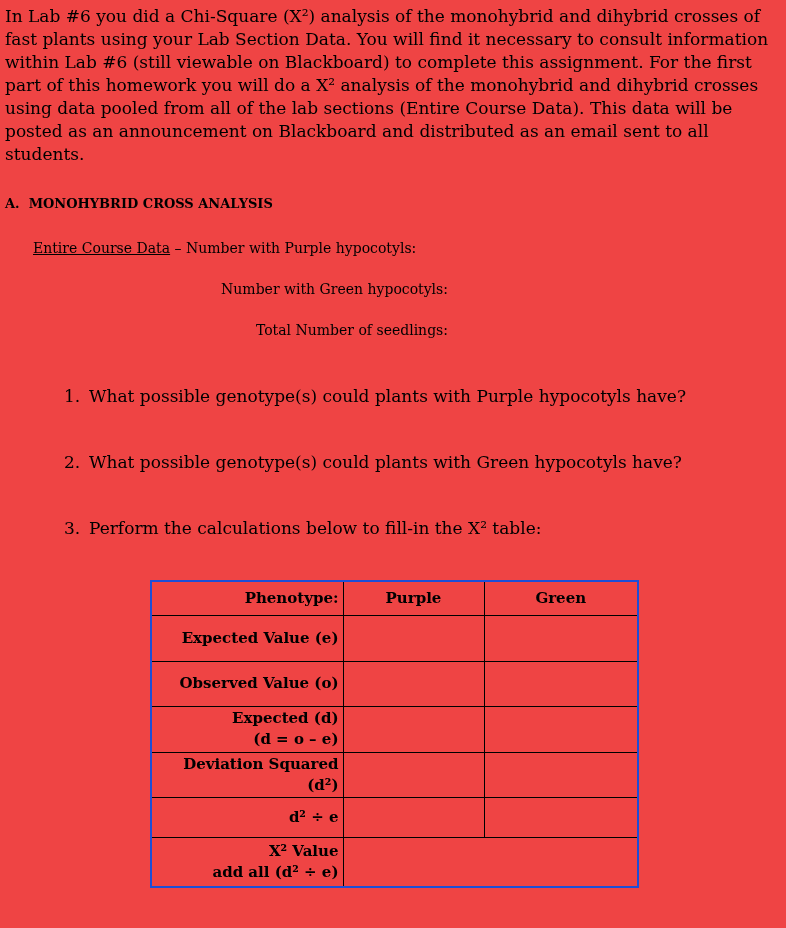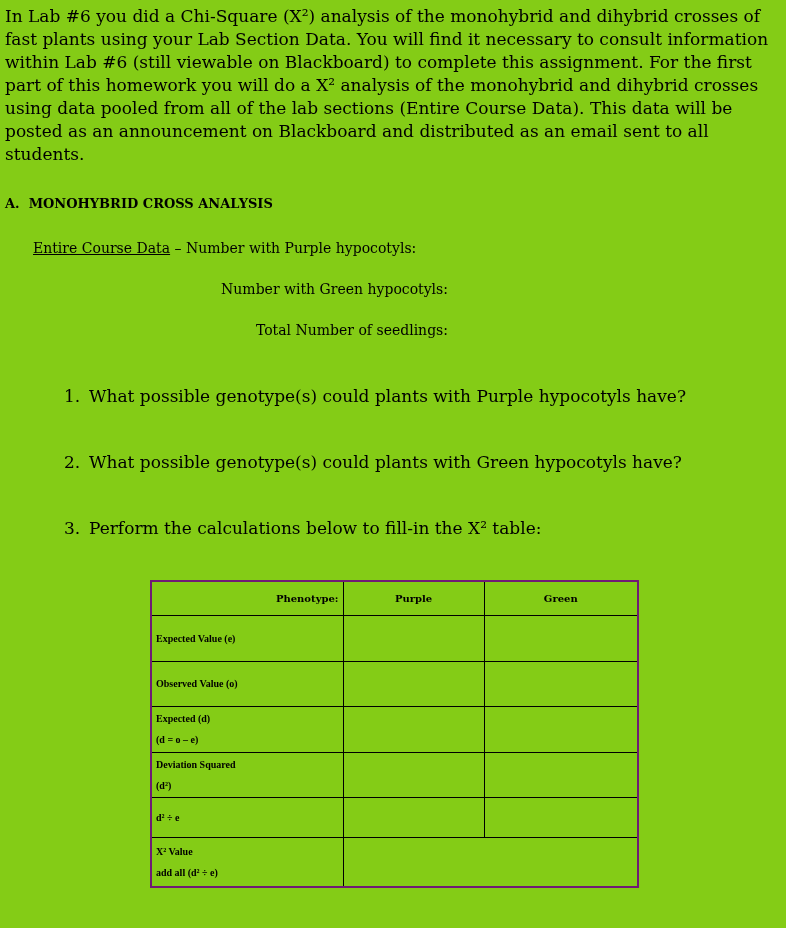--- a/index.html
+++ b/index.html
@@ -1,21 +1,21 @@
 <!DOCTYPE html>
 <html><head>
 <meta charset="utf-8">
 <style>
   * { box-sizing: border-box; }
   html, body { margin: 0; padding: 0; background: #ffffff; }
   .page {
     position: relative;
     width: 786px;
     height: 928px;
-    background: #84cc16;
+    background: #ef4444;
     color: #000000;
     font-family: "DejaVu Serif", "Liberation Serif", serif;
     padding: 5px 5px 0 5px;
     overflow: hidden;
   }
   .intro {
     margin: 0;
     font-size: 17px;
     line-height: 23px;
   }
@@ -40,36 +40,36 @@
     display: flex;
     margin: 43px 0 0 59px;
     font-size: 17px;
     line-height: 23px;
   }
   .question:first-of-type { margin-top: 42px; }
   .q-num { width: 25px; flex: 0 0 25px; }
   .chi-table {
     border-collapse: collapse;
     margin: 40px 0 0 145px;
-    border: 2px solid #701a75;
-    font-size: 10px;
+    border: 2px solid #1d4ed8;
+    font-size: 15px;
     font-weight: bold;
     line-height: 21px;
   }
   .chi-table td {
     border: 1px solid #000;
     padding: 0 4px;
     vertical-align: middle;
   }
   .col0 { width: 192px; }
   .col1 { width: 141px; }
   .col2 { width: 154px; }
   .hdr-r { text-align: right; }
   .hdr-c { text-align: center; }
-  .lbl { text-align: left; font-family: Liberation Serif, serif; }
+  .lbl { text-align: right; }
   .row-hdr td { height: 34px; }
   .row-std td { height: 45px; }
   .row-two td { height: 46px; }
   .row-sm td  { height: 40px; }
   .row-lg td  { height: 50px; }
 </style>
 </head>
 <body>
 
 <div class="page">

